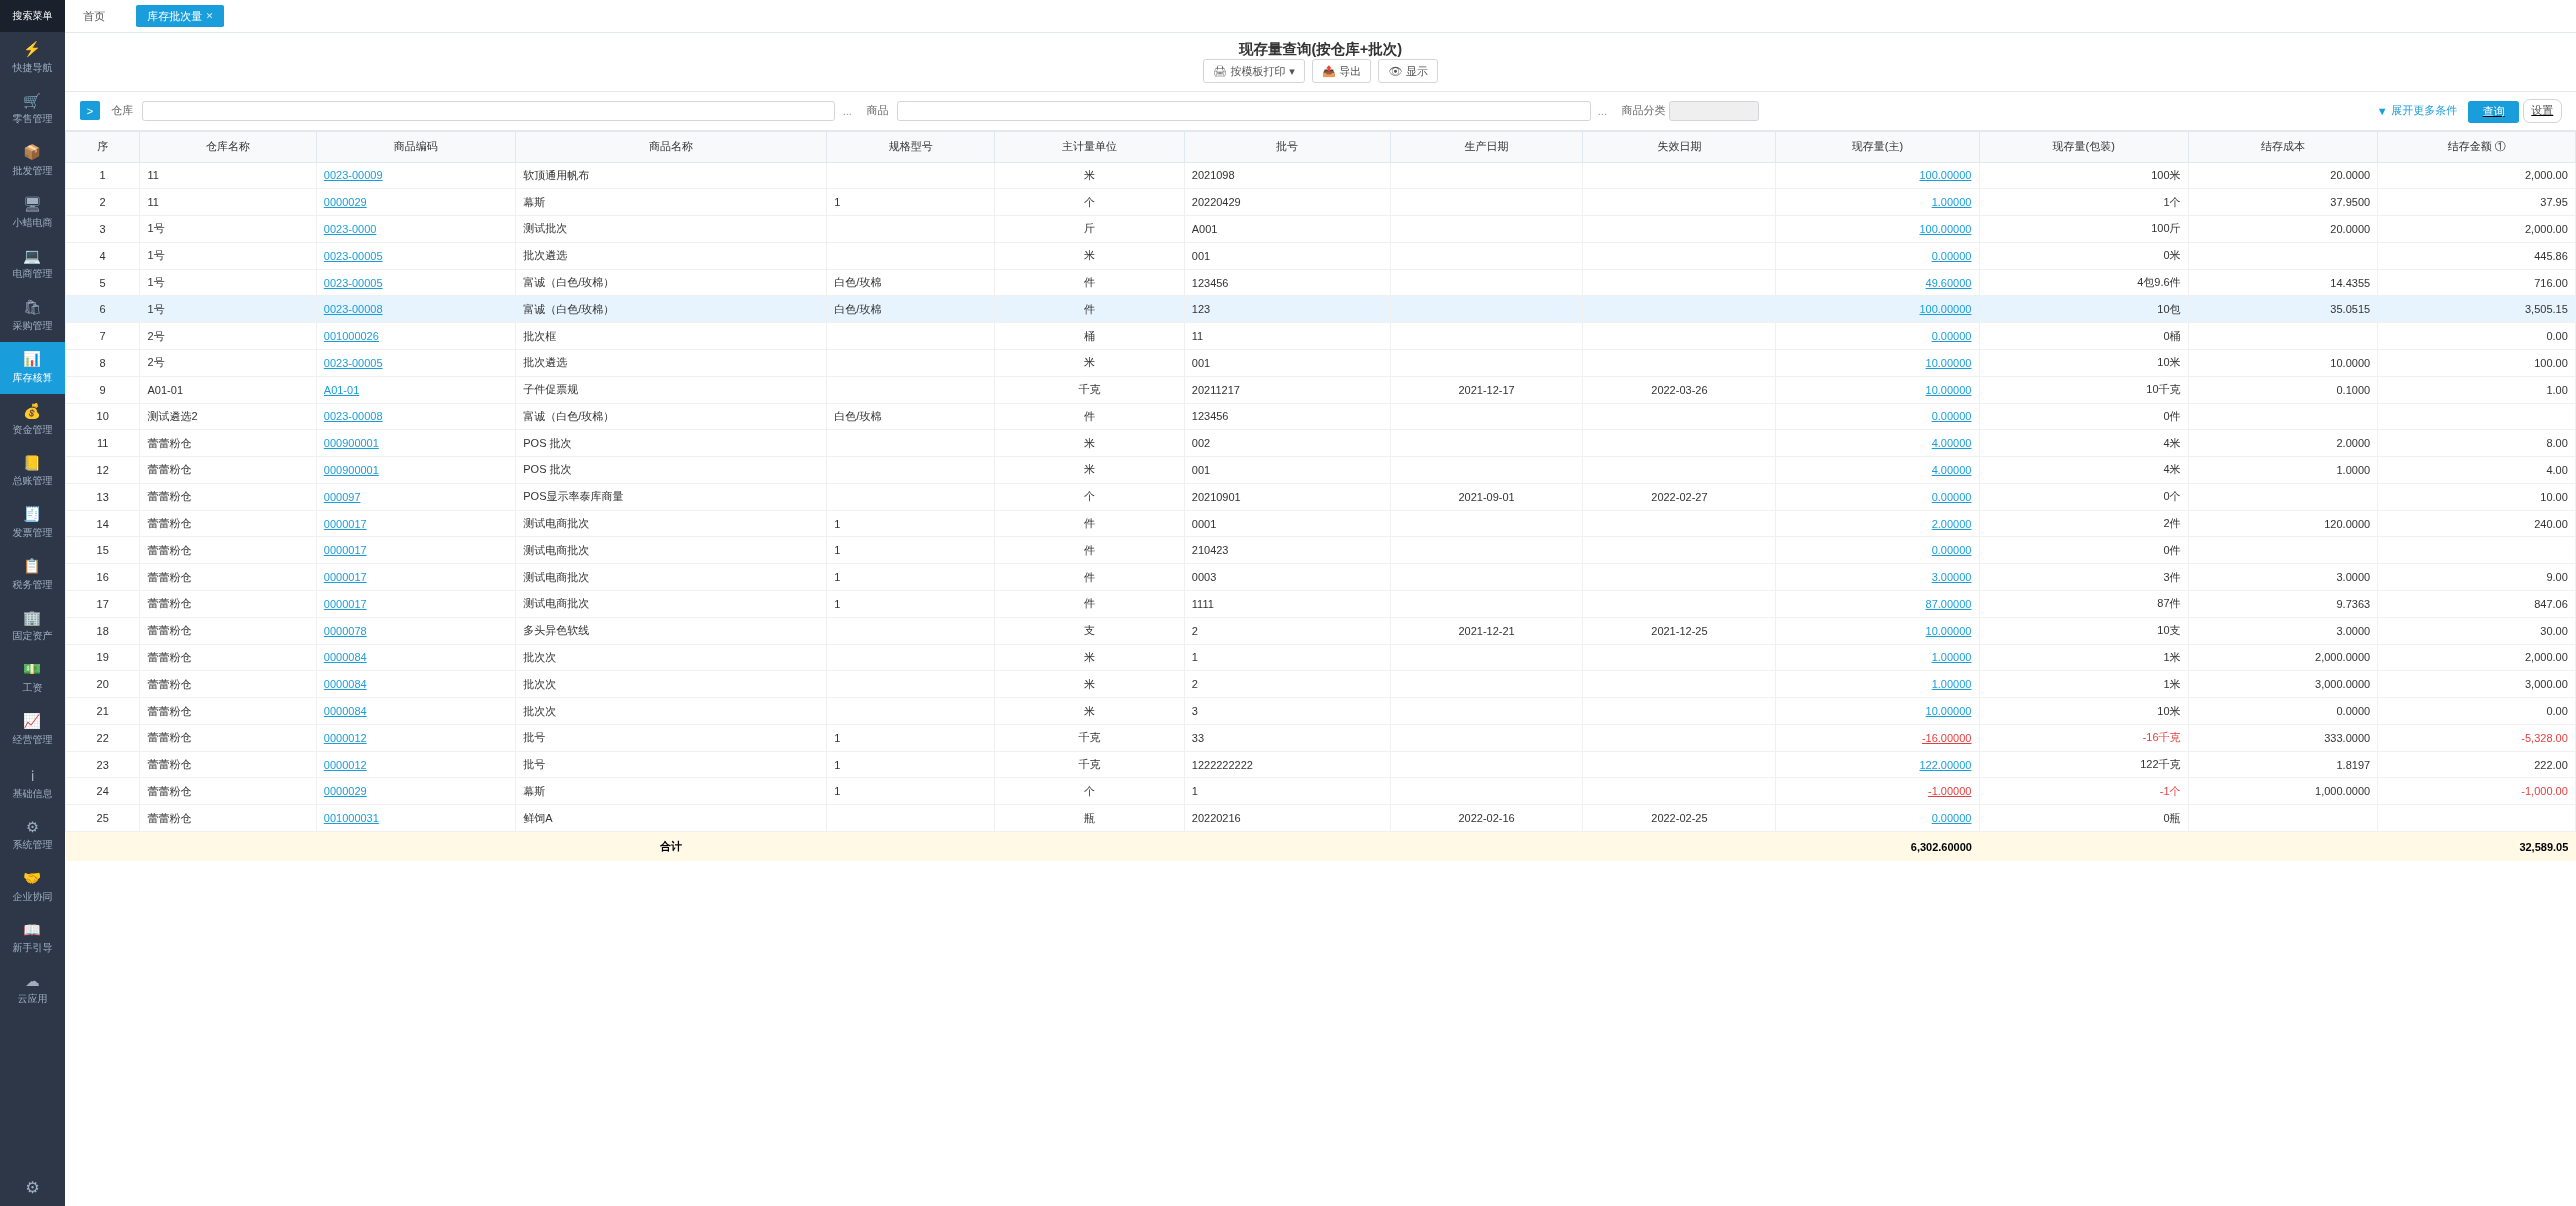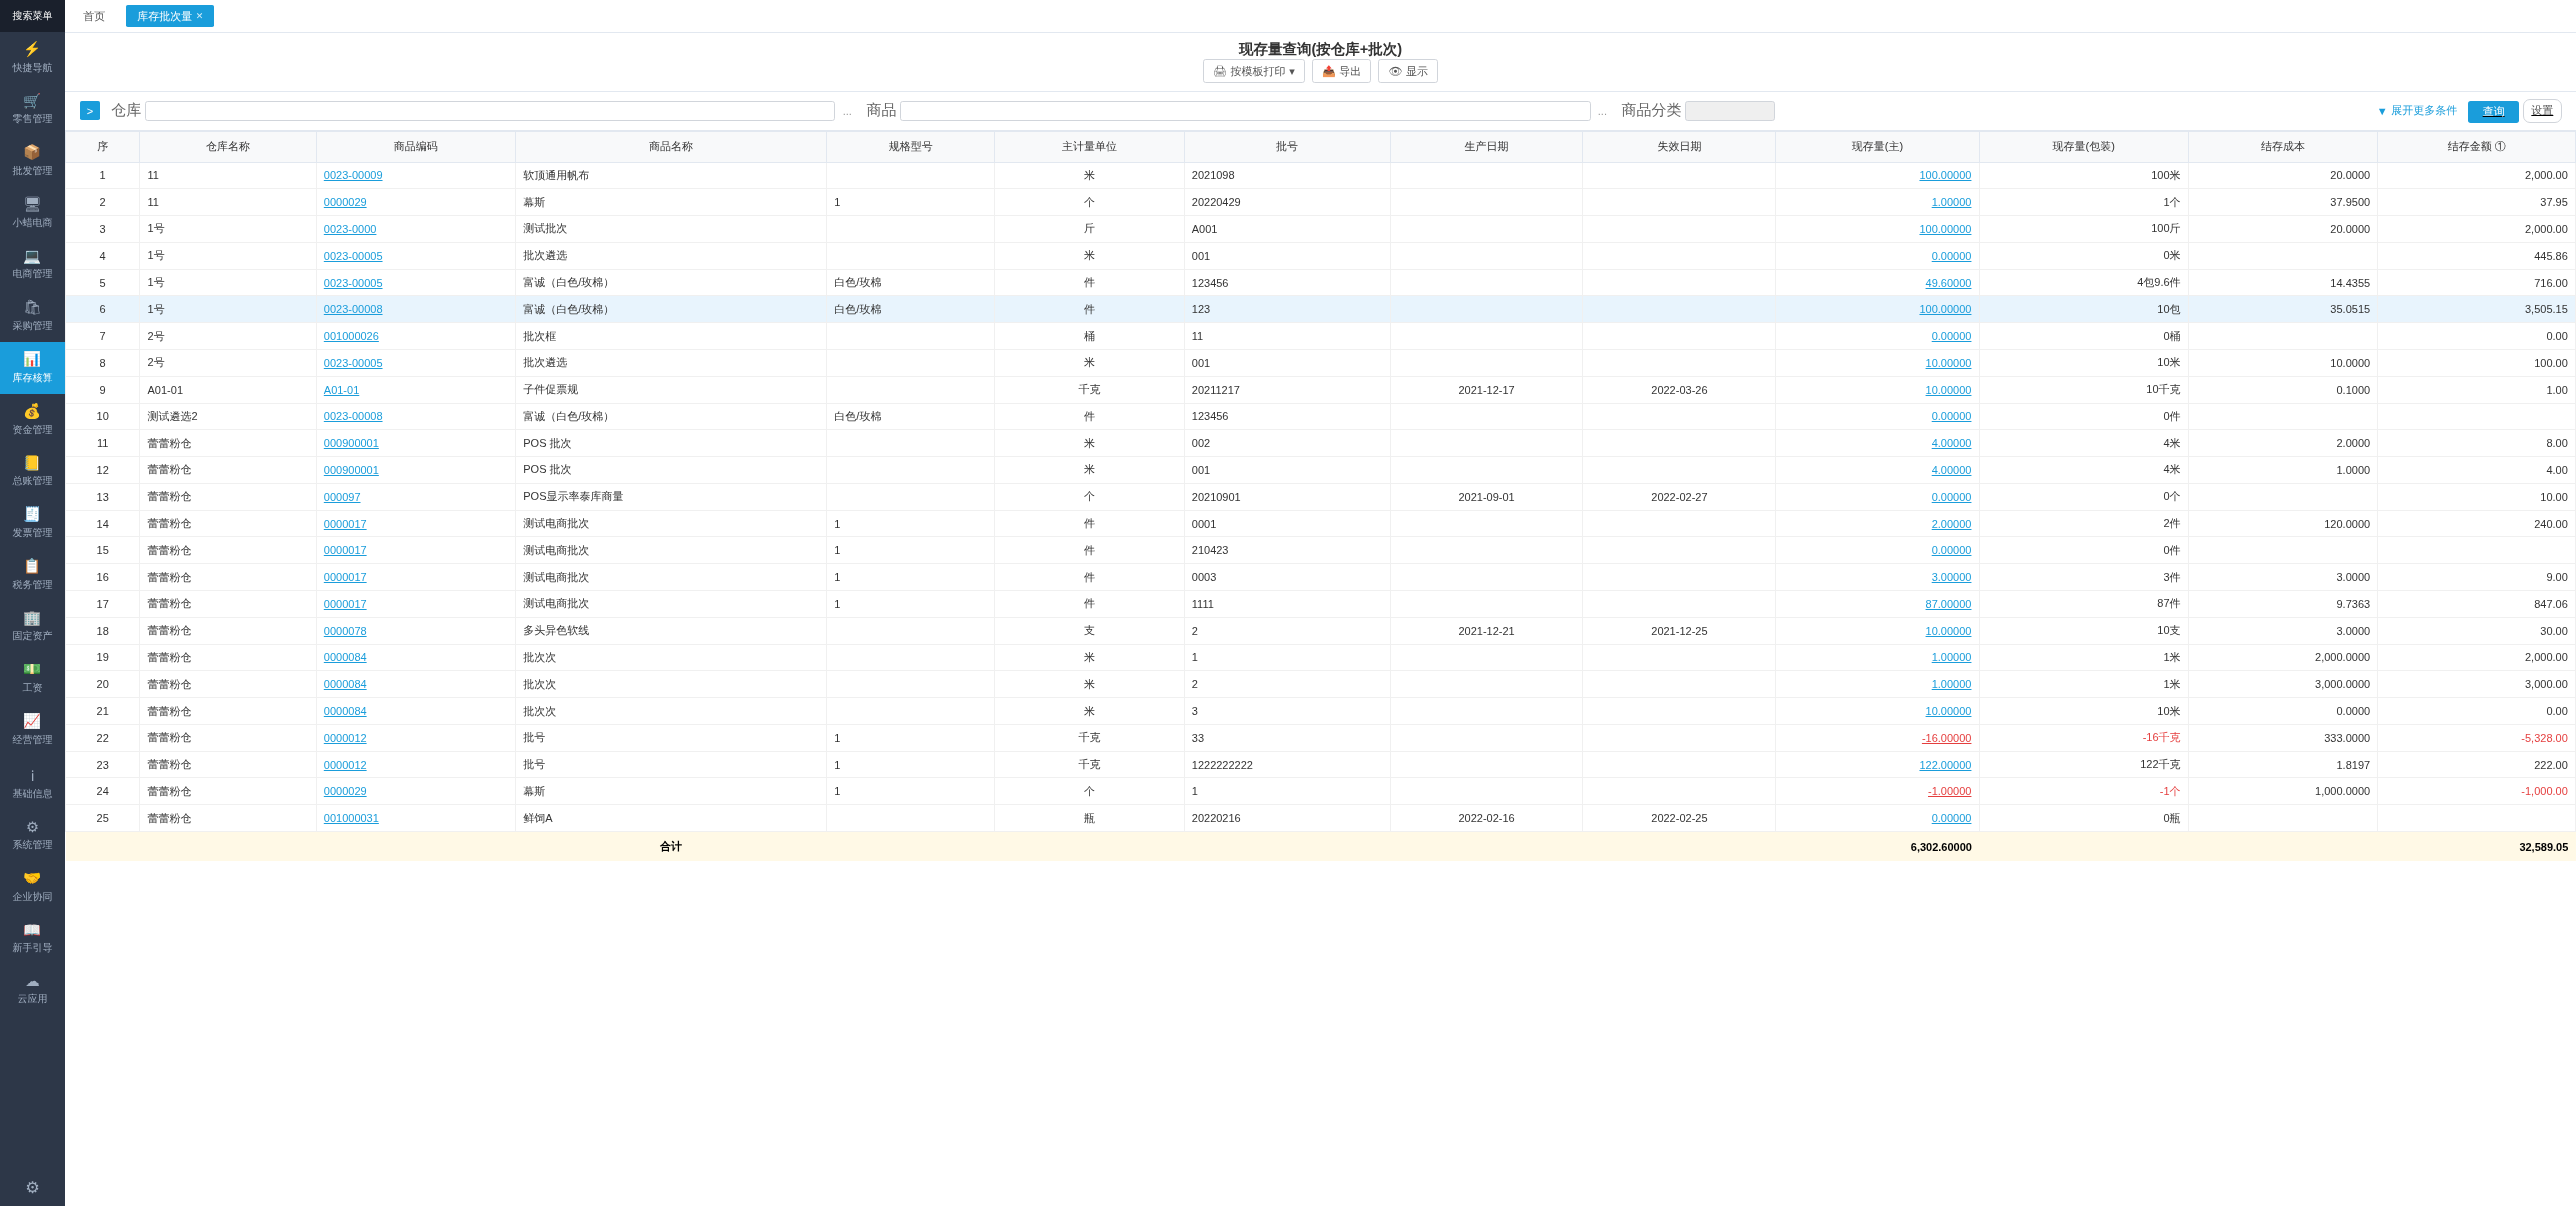--- a/index.html
+++ b/index.html
@@ -63,21 +63,21 @@
     }
 
     
     .top-nav {
       background: white;
       border-bottom: 0.9px solid #e2e8f0;
       display: flex;
       align-items: center;
       height: 33px;
       padding: 0 7.2px;
-      gap: 10px;
+      gap: 20px;
     }
     .nav-tab {
       padding: 3.6px 11px;
       border-radius: 1.8px;
       cursor: pointer;
       font-size: 11px;
       color: #555;
     }
     .nav-tab.active {
       background: #1a9ddb;
@@ -135,21 +135,21 @@
       cursor: pointer;
       border-radius: 1.8px;
       font-size: 11px;
     }
     .filter-input-group {
       display: flex;
       align-items: center;
       gap: 3.6px;
       flex: 1;
     }
-    .filter-label { color: #666; font-size: 15px; min-width: 27px; }
+    .filter-label { color: #666; font-size: 11px; min-width: 27px; }
     .filter-input {
       border: 0.9px solid #d1d5db;
       padding: 2.7px 7.2px;
       border-radius: 2.7px;
       font-size: 11px;
       flex: 1;
     }
     .filter-dots { color: #999; margin: 0 3.6px; }
     .filter-expand {
       display: flex;

